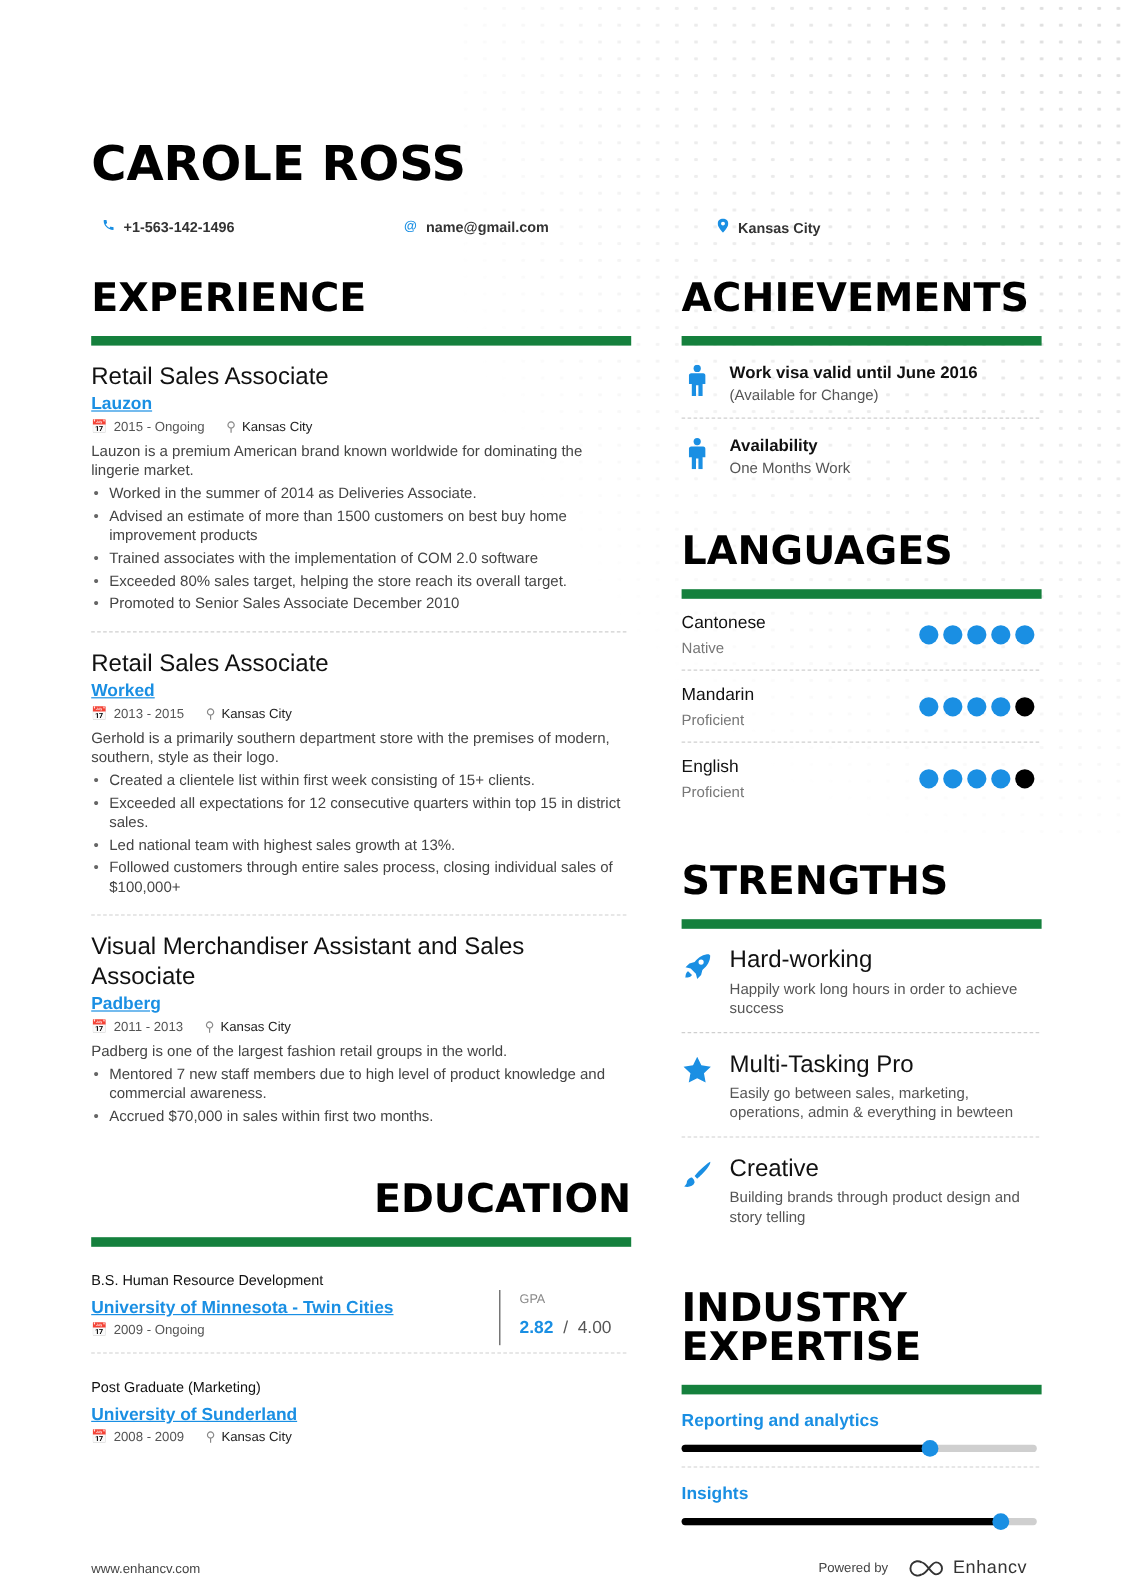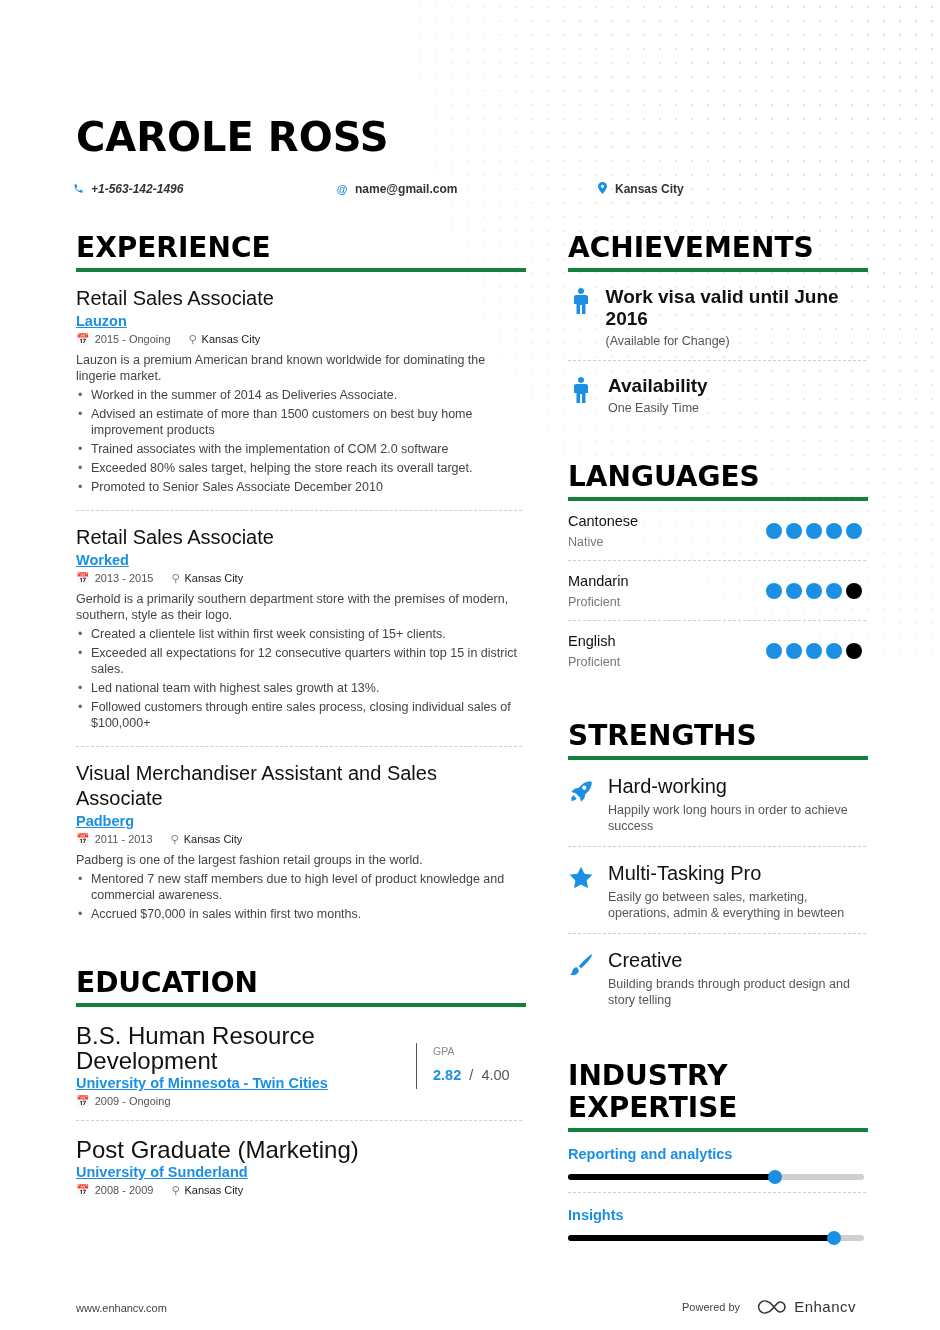--- a/index.html
+++ b/index.html
@@ -26,48 +26,48 @@
     font-size: 40px; letter-spacing: 0px; color: #000; font-weight: bold;
   }
   .contact { position: absolute; top: 146px; font-size: 12px; font-weight: bold; color: #333; display: flex; align-items: center; gap: 7px; }
   .contact .ic { color: #1a8fe3; font-size: 11px; width: 12px; text-align: center; }
 
   .col-left { position: absolute; left: 76px; top: 196px; width: 450px; }
   .col-right { position: absolute; left: 568px; top: 196px; width: 300px; }
 
   .sec-title {
     font-family: "DejaVu Sans", sans-serif; font-weight: bold;
-    font-size: 28px; color: #000; line-height: 32px;
-    border-bottom: 4px solid #15803d; padding-bottom: 4px;
+    font-size: 33px; color: #000; line-height: 32px;
+    border-bottom: 8px solid #15803d; padding-bottom: 16px;
   }
 
   .job { padding: 14px 0 12px 0; border-bottom: 1px dashed #cfcfcf; width: 446px; }
   .job:last-child { border-bottom: none; }
   .job-title { font-size: 20px; color: #111; line-height: 25px; }
   .company { font-size: 14.5px; font-weight: bold; color: #1a8fe3; margin-top: 2px; text-decoration: underline; }
   .meta { font-size: 11px; color: #555; margin-top: 4px; display: flex; gap: 18px; align-items: center; }
   .meta span.loc { color: #222; }
   .meta .ic { color: #888; margin-right: 5px; font-size: 11px; }
   .desc { font-size: 12.5px; color: #444; line-height: 16px; margin-top: 6px; }
   .bullets { list-style: none; margin-top: 3px; }
   .bullets li { font-size: 12.5px; color: #444; line-height: 16px; padding-left: 15px; position: relative; margin-bottom: 3px; }
   .bullets li::before { content: "•"; position: absolute; left: 2px; top: 0; color: #666; }
 
   .edu { padding: 16px 0 12px 0; border-bottom: 1px dashed #cfcfcf; position: relative; width: 446px; }
   .edu:last-child { border-bottom: none; }
-  .edu .deg { font-size: 24px; color: #111; line-height: 25px; width: 300px; }
+  .edu .deg { font-size: 12px; color: #111; line-height: 25px; width: 300px; }
   .gpa { position: absolute; right: 6px; top: 36px; width: 100px; border-left: 1px solid #555; height: 46px; padding-left: 16px; text-align: left; }
   .gpa .lbl { font-size: 10.5px; color: #888; margin-top: 2px; }
   .gpa .val { font-size: 14.5px; margin-top: 10px; color: #555; }
   .gpa .val b { color: #1a8fe3; }
 
   .ach { display: flex; padding: 14px 0 12px 0; border-bottom: 1px dashed #cfcfcf; width: 298px; }
   .ach:last-child { border-bottom: none; }
   .ach .icon { width: 40px; color: #1a8fe3; padding-top: 2px; padding-left: 6px; }
-  .ach .t { font-size: 19px; font-weight: bold; color: #111; }
+  .ach .t { font-size: 14px; font-weight: bold; color: #111; }
   .ach .s { font-size: 12.5px; color: #555; margin-top: 4px; }
 
   .lang { display: flex; justify-content: space-between; align-items: center; padding: 12px 0 11px 0; border-bottom: 1px dashed #cfcfcf; width: 298px; }
   .lang:last-child { border-bottom: none; }
   .lang .n { font-size: 14.5px; font-weight: normal; color: #111; }
   .lang .l { font-size: 12.5px; color: #777; margin-top: 6px; }
   .dots5 { display: flex; gap: 4px; margin-right: 4px; }
   .dot { width: 16px; height: 16px; border-radius: 50%; background: #1a8fe3; }
   .dot.off { background: #000; }
 
@@ -91,21 +91,21 @@
 </style>
 </head>
 <body>
 
 <div class="dots"></div>
 
 <div class="page">
 
   <div class="name">CAROLE ROSS</div>
 
-  <div class="contact" style="left:72px;font-style:italic;">
+  <div class="contact" style="left:84px;">
     <span class="ic">
       <svg width="11" height="11" viewBox="0 0 24 24">
           <path fill="#1a8fe3" d="M6.6 10.8a15.1 15.1 0 006.6 6.6l2.2-2.2c.3-.3.7-.4 1-.2 1.1.4 2.3.6 3.6.6.6 0 1 .4 1 1V20c0 .6-.4 1-1 1C10.6 21 3 13.4 3 4c0-.6.4-1 1-1h3.5c.6 0 1 .4 1 1 0 1.3.2 2.5.6 3.6.1.3 0 .7-.2 1z"></path>
         </svg>
     </span>
     <span>+1-563-142-1496</span>
   </div>
   <div class="contact" style="left:336px;">
     <span class="ic">@</span>
     <span>name@gmail.com</span>
@@ -165,21 +165,21 @@
           <span class="loc"><span class="ic">⚲</span><span>Kansas City</span></span>
         </div>
         <div class="desc">Padberg is one of the largest fashion retail groups in the world.</div>
         <ul class="bullets">
           <li>Mentored 7 new staff members due to high level of product knowledge and commercial awareness.</li>
           <li>Accrued $70,000 in sales within first two months.</li>
         </ul>
       </div>
     </div>
 
-    <div class="sec-title" style="margin-top:30px;">EDUCATION</div>
+    <div class="sec-title" style="margin-top:30px;text-align:right;">EDUCATION</div>
     <div>
       <div class="edu">
         <div class="deg">B.S. Human Resource Development</div>
         <div class="company">University of Minnesota - Twin Cities</div>
         <div class="meta">
           <span><span class="ic">📅</span><span>2009 - Ongoing</span></span>
         </div>
         <div class="gpa">
           <div class="lbl">GPA</div>
           <div class="val"><b>2.82</b>&nbsp; <span>/</span>&nbsp; <span>4.00</span></div>
@@ -213,21 +213,21 @@
       </div>
       <div class="ach">
         <div class="icon">
           <svg width="14" height="26" viewBox="0 0 14 26">
               <circle cx="7" cy="3" r="3" fill="#1a8fe3"></circle>
               <path fill="#1a8fe3" d="M2 7h10c1 0 2 1 2 2v7h-2.5v10h-3.5v-9h-2v9H2.5V16H0V9c0-1 1-2 2-2z"></path>
             </svg>
         </div>
         <div>
           <div class="t">Availability</div>
-          <div class="s">One Easily Time</div>
+          <div class="s">One Months Work</div>
         </div>
       </div>
     </div>
 
     <div class="sec-title" style="margin-top:34px;">LANGUAGES</div>
     <div>
       <div class="lang">
         <div>
           <div class="n">Cantonese</div>
           <div class="l">Native</div>

